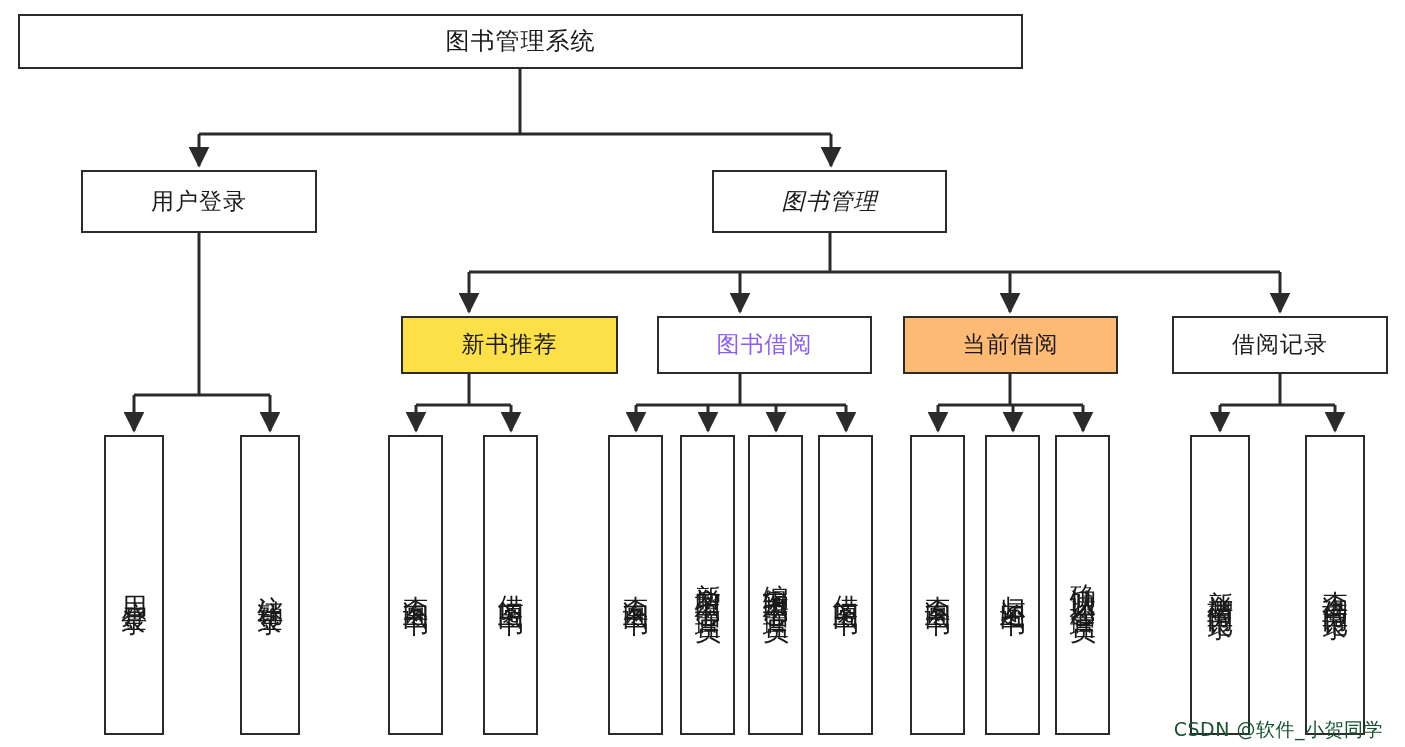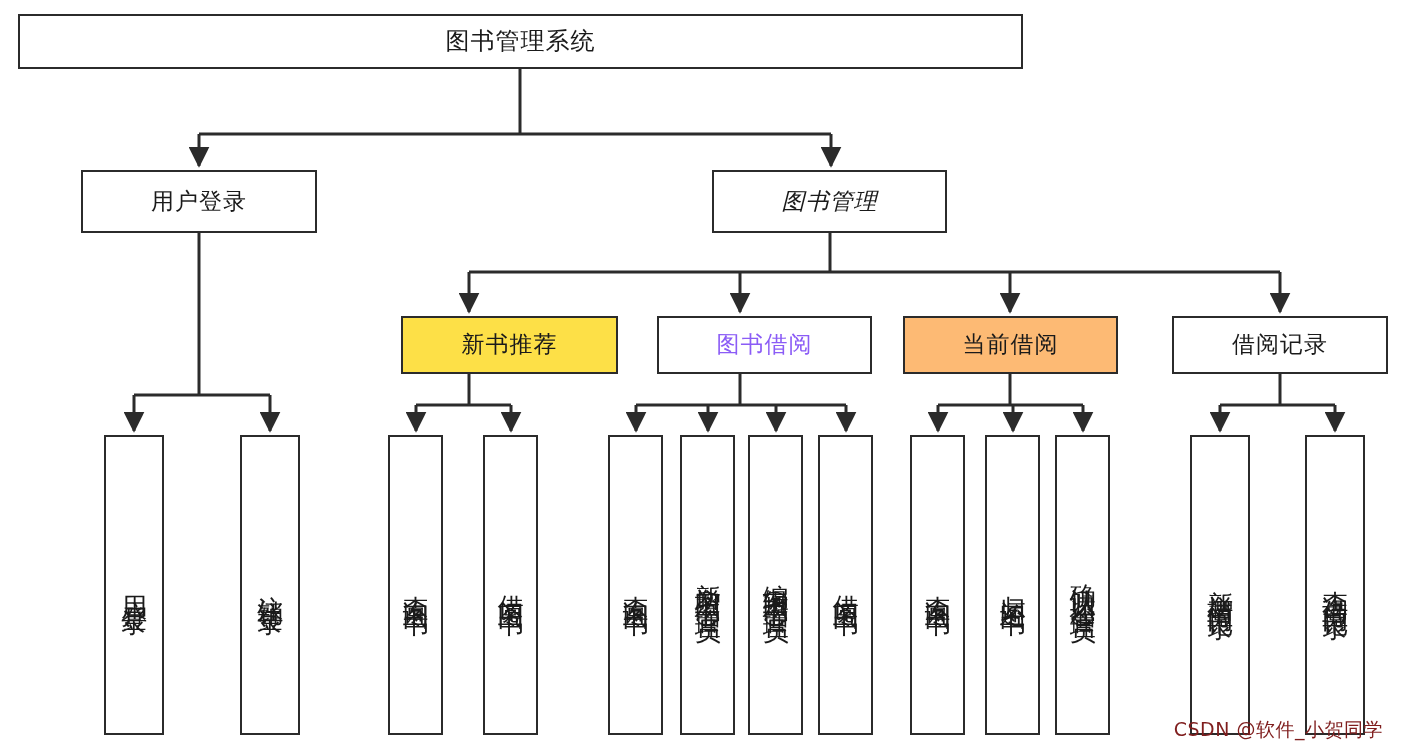--- a/index.html
+++ b/index.html
@@ -169,14 +169,14 @@
     <span class="vtext">确认归还（管理员）</span>
   </div>
 
   <div class="node v" style="left: 1190px; top: 435px; width: 60px; height: 300px; border-color: rgb(43, 43, 43); background: rgb(255, 255, 255); color: rgb(26, 26, 26);">
     <span class="vtext">新增借阅记录</span>
   </div>
   <div class="node v" style="left: 1305px; top: 435px; width: 60px; height: 300px; border-color: rgb(43, 43, 43); background: rgb(255, 255, 255); color: rgb(26, 26, 26);">
     <span class="vtext">查询借阅记录</span>
   </div>
 
-  <div id="watermark" style="color: #7f1d1d;">CSDN @软件_小贺同学</div>
+  <div id="watermark" style="color: #14532d;">CSDN @软件_小贺同学</div>
 </div>
 
 </body></html>

